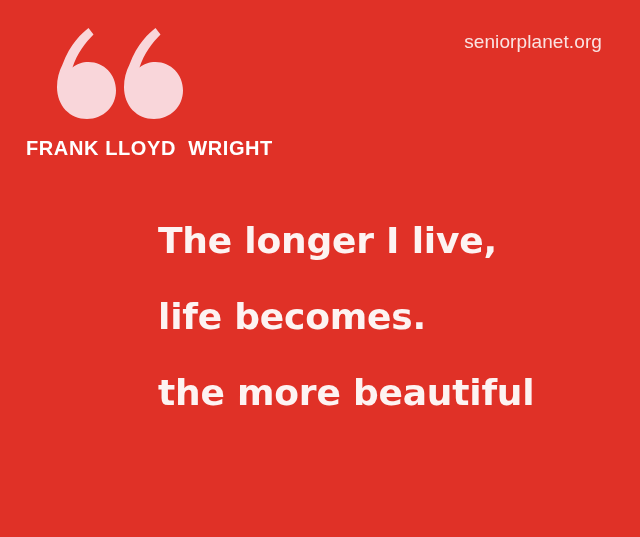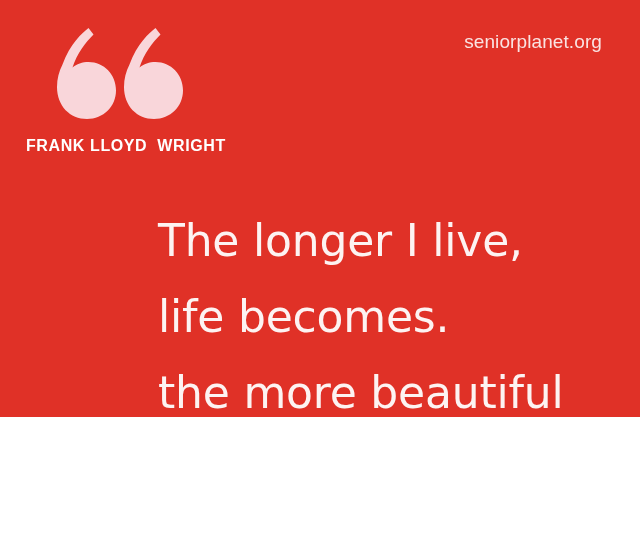--- a/index.html
+++ b/index.html
@@ -7,21 +7,21 @@
     padding: 0;
   }
   body {
     font-family: "Liberation Sans", sans-serif;
     background: #ffffff;
   }
 
   .quote-card {
     position: relative;
     width: 640px;
-    height: 417px;
+    height: 537px;
     overflow: hidden;
     background: #E03127;
   }
 
   
   .site-url {
     position: absolute;
     top: 32px;
     right: 38px;
     font-family: "Liberation Sans", sans-serif;
@@ -47,39 +47,39 @@
     height: 100%;
     overflow: visible;
   }
 
   
   .attribution {
     position: absolute;
     left: 26px;
     top: 138px;
     font-family: "Liberation Sans", sans-serif;
-    font-size: 16px;
+    font-size: 20px;
     font-weight: 700;
     letter-spacing: 0.6px;
     color: #FFFFFF;
     white-space: pre;
     line-height: 1;
   }
 
   
   .quote-body {
     position: absolute;
     left: 158px;
     top: 203px;
     width: 460px;
   }
   .quote-line {
     font-family: "DejaVu Sans", sans-serif;
-    font-size: 44px;
-    font-weight: 400;
+    font-size: 36px;
+    font-weight: 700;
     color: #FDF3F2;
     line-height: 76px;
     letter-spacing: -0.2px;
     white-space: nowrap;
   }
 </style>
 </head>
 <body>
 
 <div class="quote-card">

